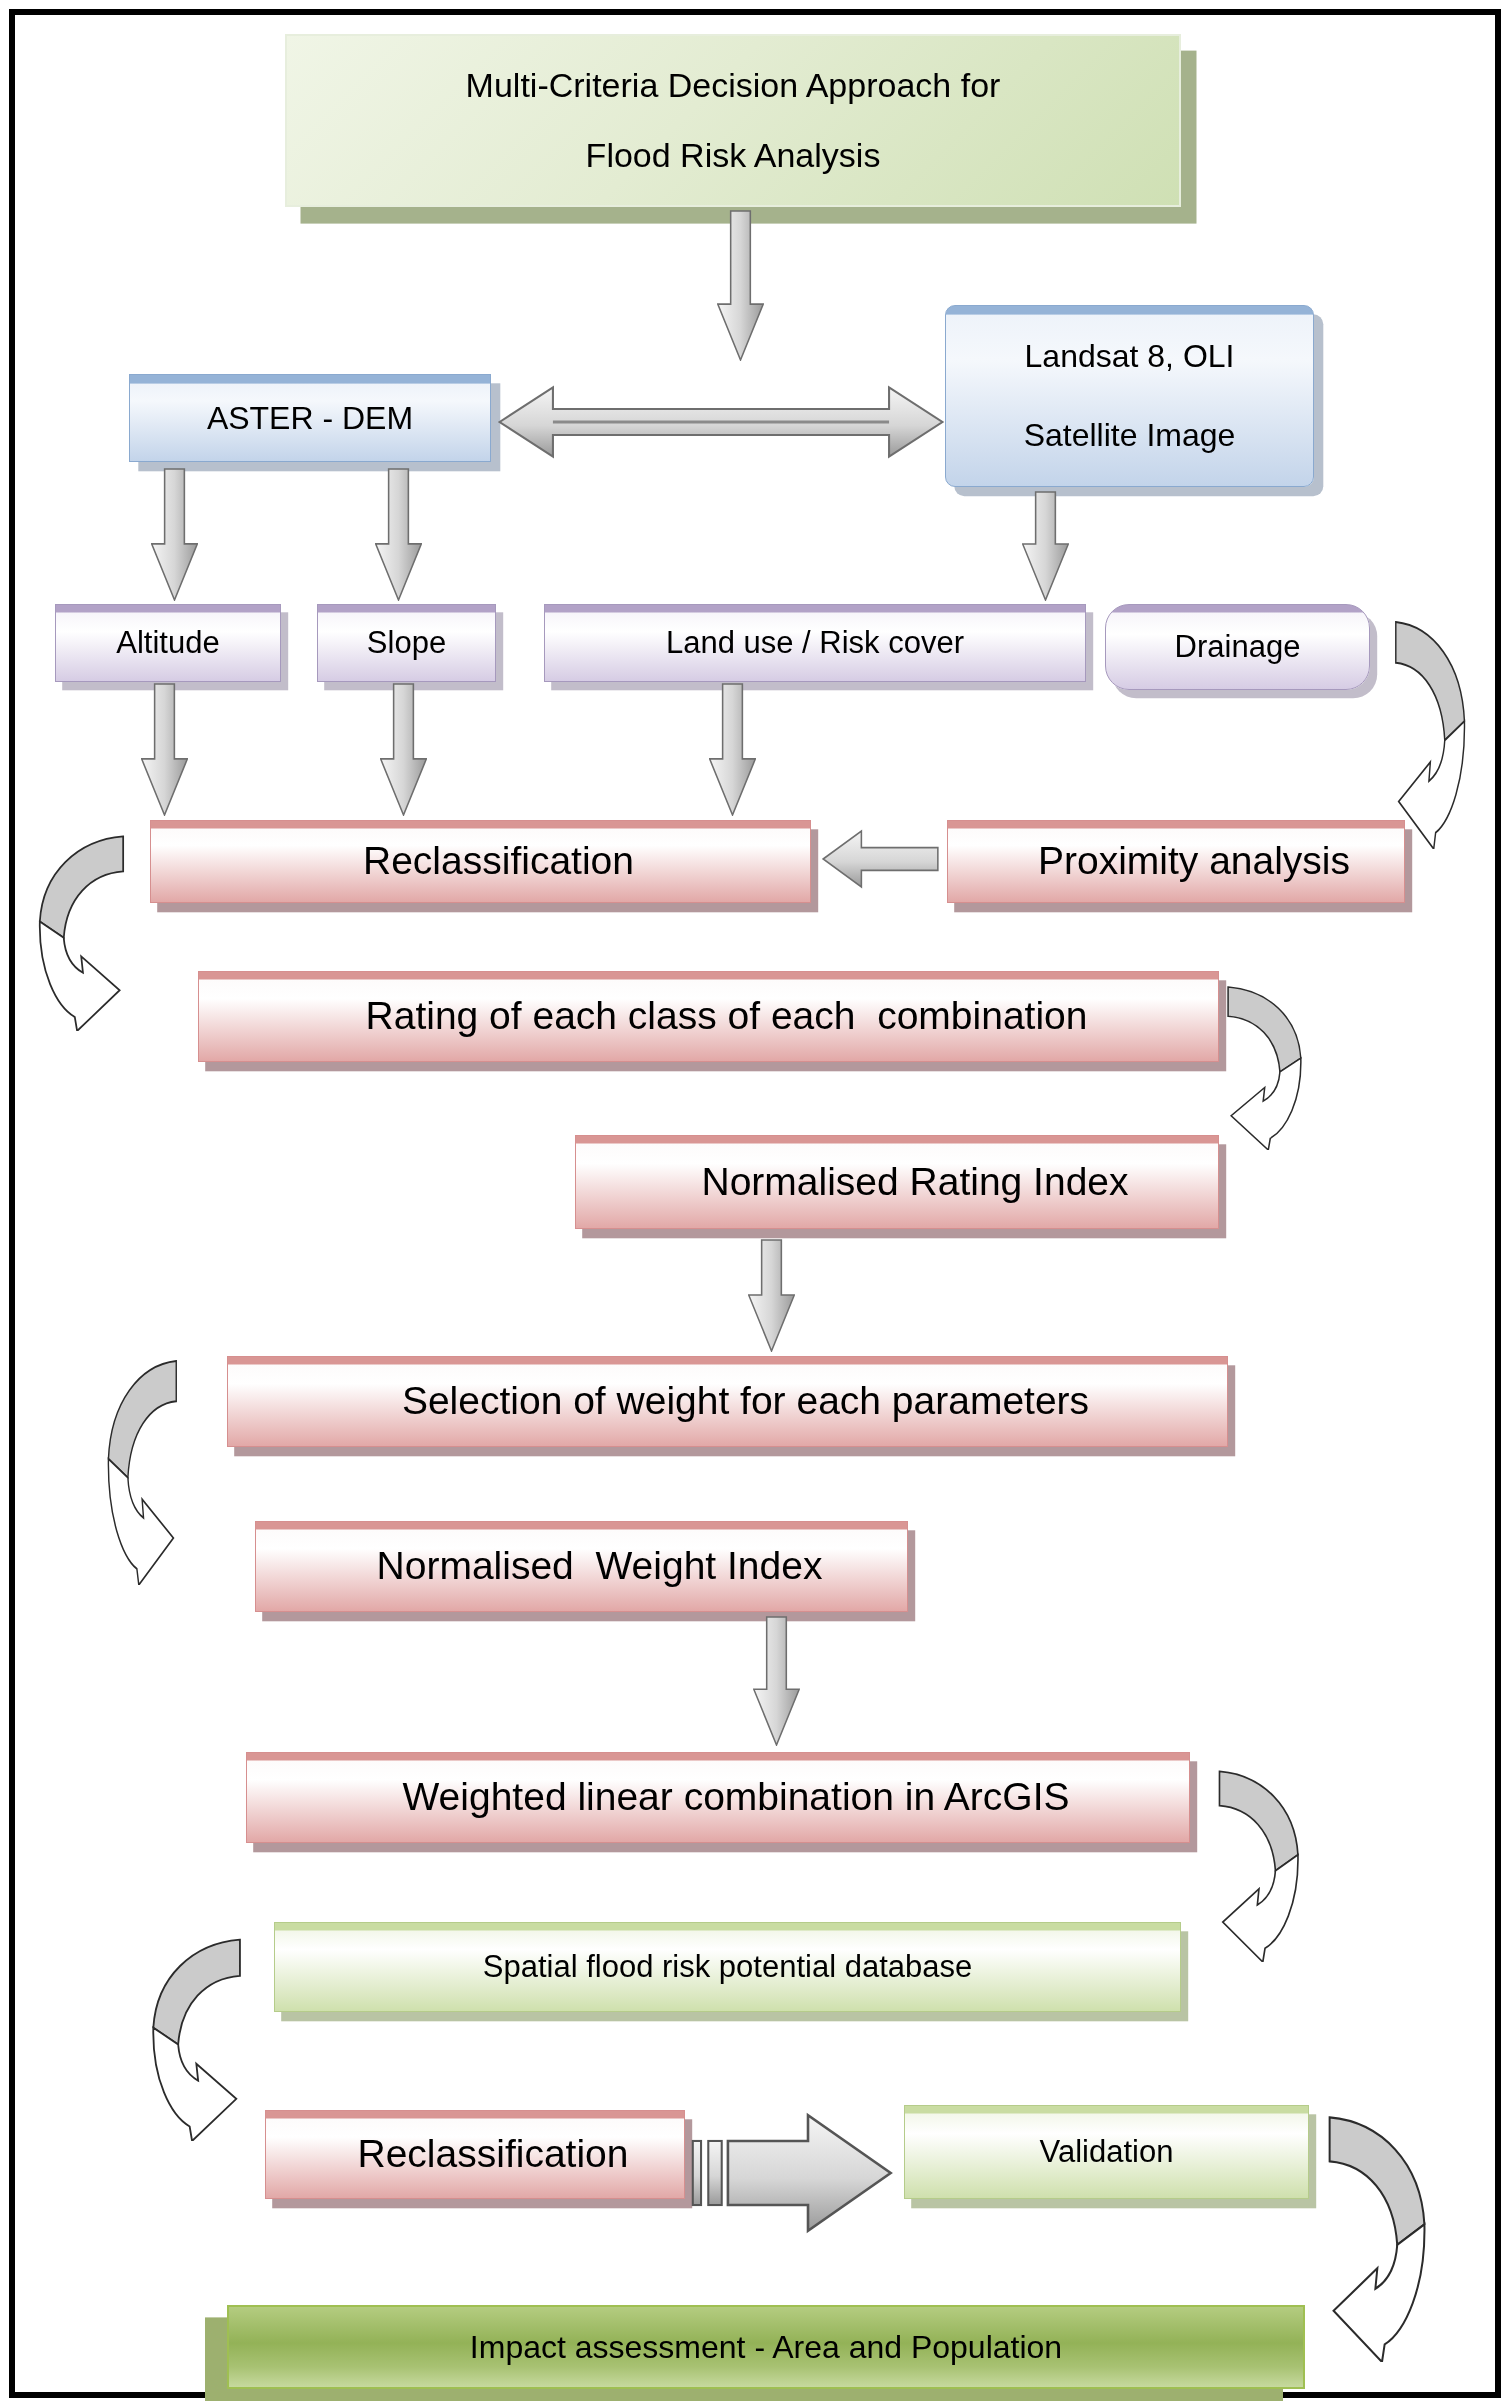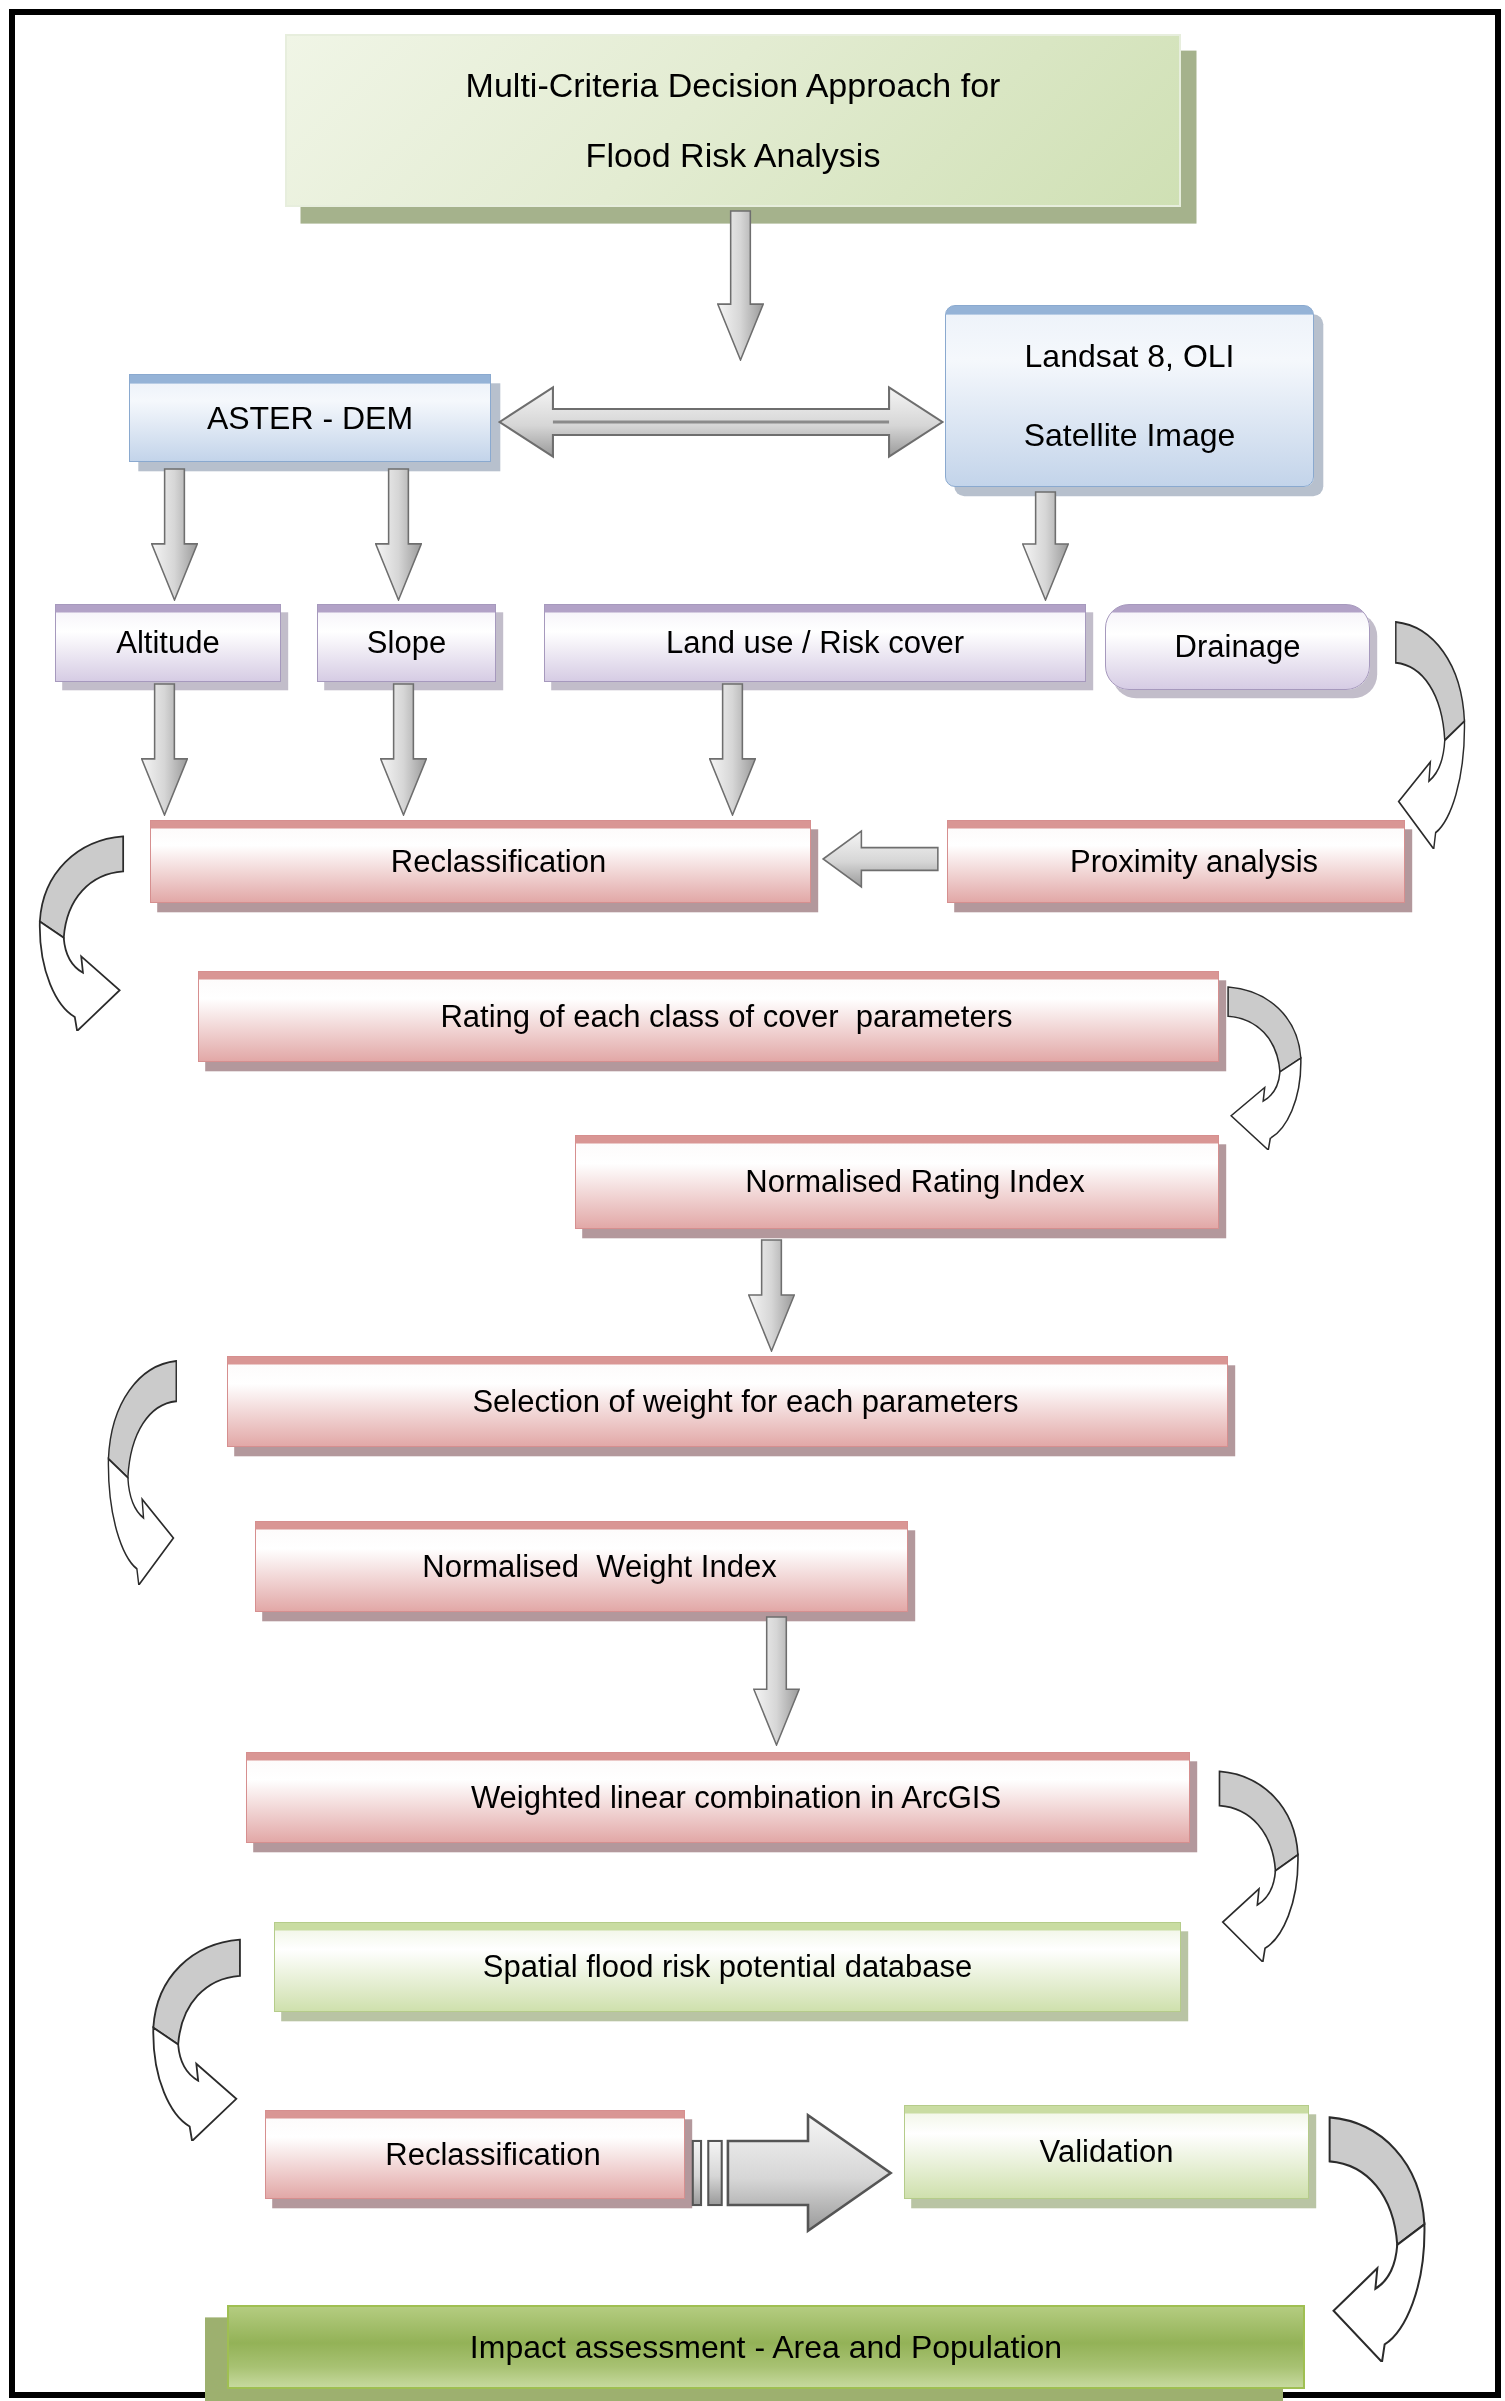--- a/index.html
+++ b/index.html
@@ -17,21 +17,21 @@
              box-shadow:15.5px 16.6px 0 #a5b28c;
              font-size:34px;justify-content:space-around;padding:14.5px 5.2px;}
   
   .blue{background:linear-gradient(to bottom,#95b3d7 0,#95b3d7 8.3px,#eef3fa 8.8px,#f5f8fc 30%,#c3d4ea 100%);
         border:1.6px solid #8aa9cf;box-shadow:9.3px 9.3px 0 #b7c0cd;font-size:32px;}
   
   .lav{background:linear-gradient(to bottom,#b2a2c7 0,#b2a2c7 7.2px,#f7f5fa 7.8px,#ffffff 35%,#d6cce4 100%);
        border:1.6px solid #a699bd;box-shadow:7.2px 8.3px 0 #c2bdca;font-size:31px;}
   
   .pink{background:linear-gradient(to bottom,#d99694 0,#d99694 7.2px,#fdfbfb 7.8px,#ffffff 30%,#e2a8a7 100%);
-        border:1.6px solid #d68f8f;box-shadow:7.2px 9.3px 0 #b3989c;font-size:31px;padding-left:36px;}
+        border:1.6px solid #d68f8f;box-shadow:7.2px 9.3px 0 #b3989c;font-size:39px;padding-left:36px;}
   
   .green{background:linear-gradient(to bottom,#c9dca2 0,#c9dca2 7.2px,#f3f7ea 7.8px,#ffffff 30%,#cfe0ad 100%);
          border:1.6px solid #b5cc8a;box-shadow:7.2px 9.3px 0 #b9c4a4;font-size:31px;}
   
   .impact{background:linear-gradient(to bottom,#b4cc80 0%,#93b257 45%,#a8c273 75%,#c6d99e 100%);
           border:2.1px solid #9fbf52;box-shadow:-22px 12.4px 0 #9db06f;font-size:32px;}
   .arrow{position:absolute;}
 </style>
 </head>
 <body>
@@ -83,21 +83,21 @@
   </div>
 
   <div class="node pink" style="left:150px;top:820px;width:661px;height:83px;">
     <span>Reclassification</span>
   </div>
   <div class="node pink" style="left:947px;top:820px;width:458px;height:83px;">
     <span>Proximity analysis</span>
   </div>
 
   <div class="node pink" style="left:198px;top:971px;width:1021px;height:91px;">
-    <span>Rating of each class of cover  parameters</span>
+    <span>Rating of each class of each  combination</span>
   </div>
 
   <div class="node pink" style="left:575px;top:1135px;width:644px;height:94px;">
     <span>Normalised Rating Index</span>
   </div>
 
   <div class="node pink" style="left:227px;top:1356px;width:1001px;height:91px;">
     <span>Selection of weight for each parameters</span>
   </div>
 

